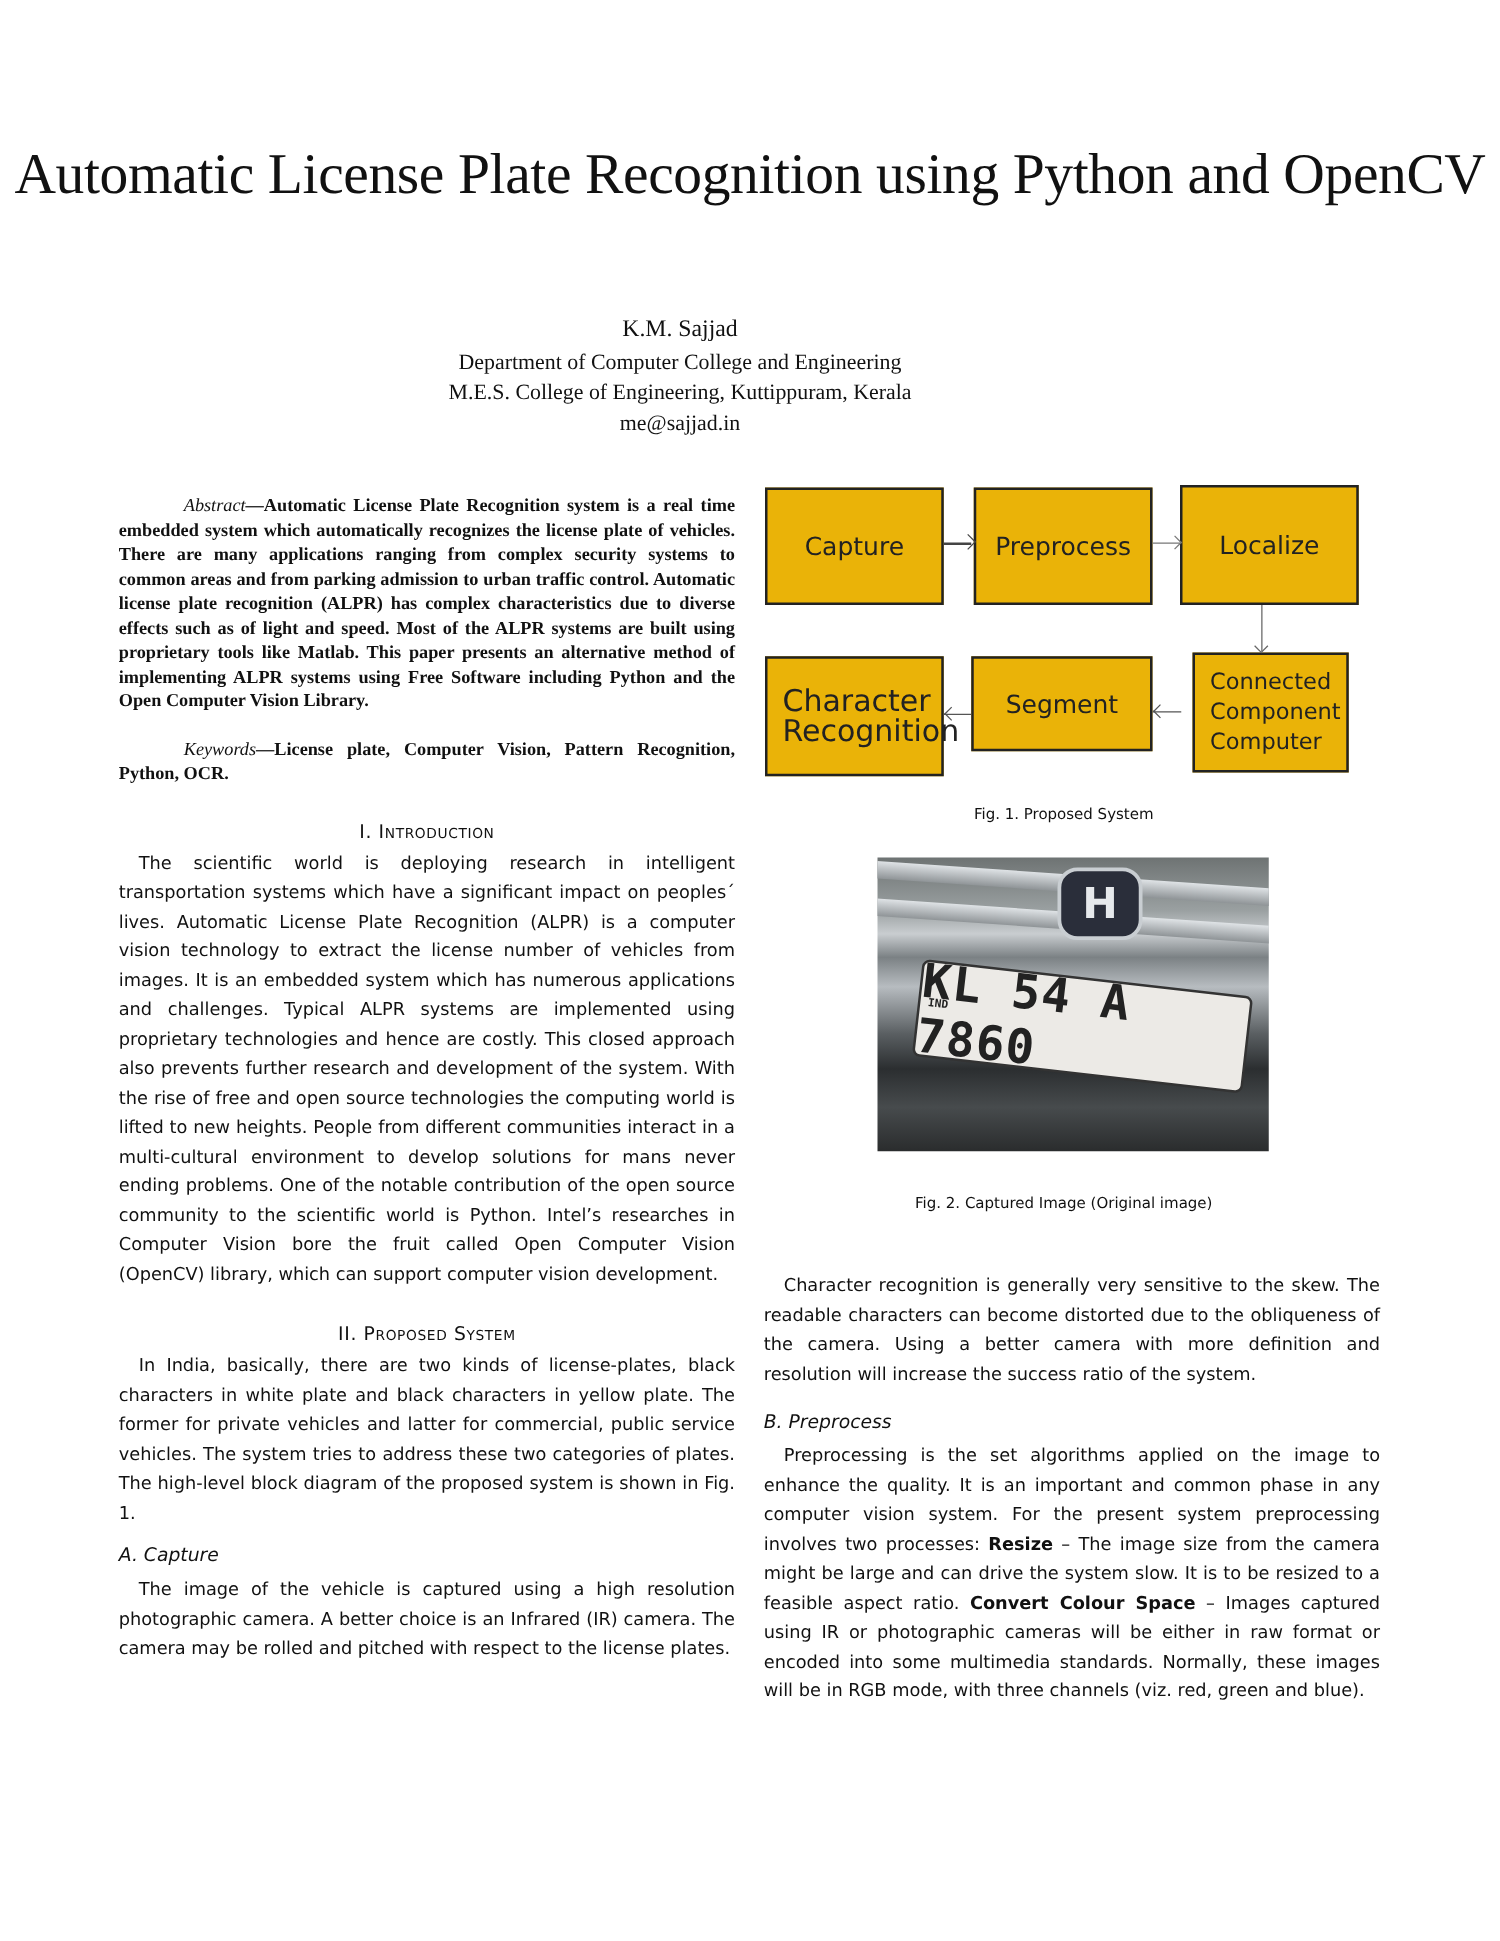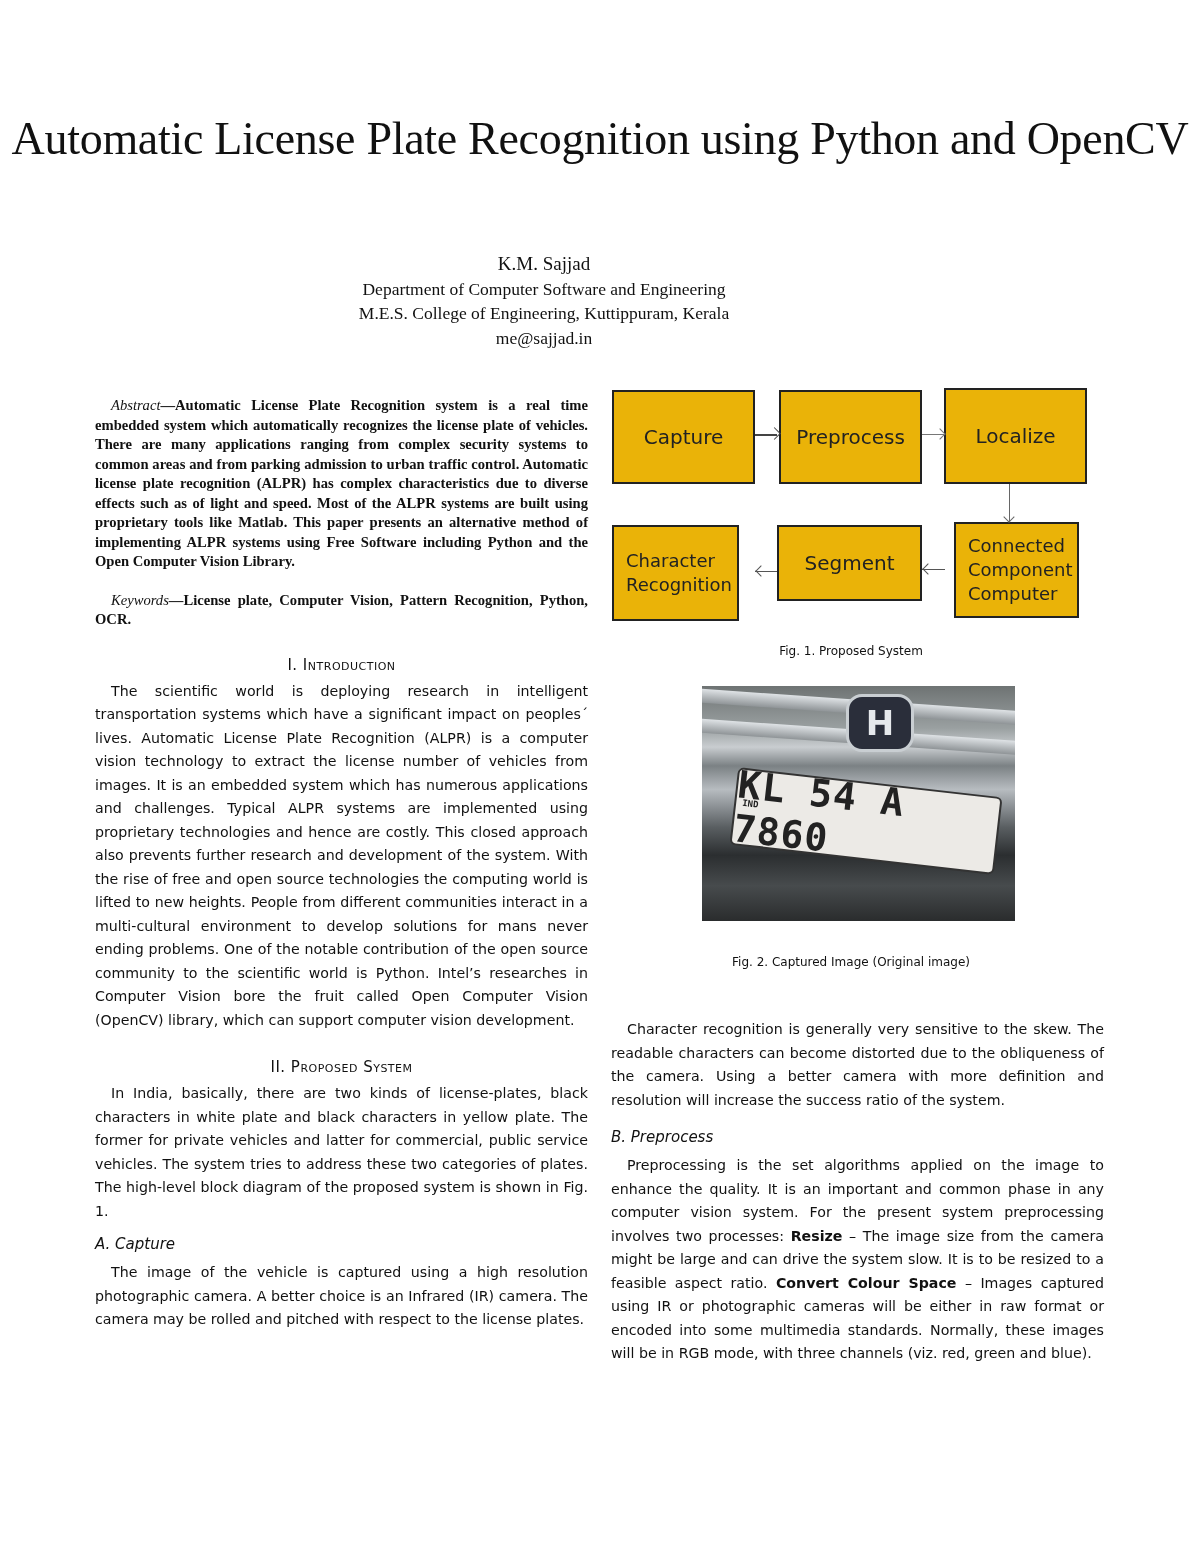--- a/index.html
+++ b/index.html
@@ -9,21 +9,21 @@
     font-family:"Liberation Serif",serif; font-size:46px; line-height:54px; font-weight:normal; margin:0; letter-spacing:-0.3px;}
   #authors { position:absolute; left:0; top:252px; width:1088px; text-align:center;
     font-family:"Liberation Serif",serif; font-size:17.5px; line-height:24.5px; }
   #authors .name { font-size:19px; }
 
   .col { position:absolute; font-family:"Liberation Serif",serif; font-size:15.6px; line-height:23.5px; text-align:justify; }
   #left { left:95px; top:396px; width:493px; }
   #right { left:611px; top:1018px; width:493px; }
 
   .abstract { font-weight:bold; font-size:14.6px; line-height:19.5px; text-indent:16px; margin:0 0 19px 0; }
-  .abstract .lbl { font-style:italic; font-weight:normal; }
+  .abstract .lbl { font-style:italic; font-weight:normal;margin-left:36px; }
   p.body { margin:0; text-indent:16px; font-family:"DejaVu Sans","Liberation Sans",sans-serif; font-size:14.2px; line-height:23.5px; }
   h2.sec { margin:24px 0 4px 0; text-align:center; font-weight:normal; font-size:15px; letter-spacing:0.5px; font-family:"DejaVu Sans",sans-serif; font-variant:small-caps; line-height:22px;}
   h3.sub { margin:10px 0 6px 0; font-weight:normal; font-style:italic; font-size:15px; font-family:"DejaVu Sans",sans-serif; line-height:22px;}
   b.kw { font-weight:bold; }
 
   #fig1 { position:absolute; left:612px; top:388px; width:478px; height:236px; }
   .box { position:absolute; border:2.5px solid #222; background:#eab308; display:flex; align-items:center;
     font-family:"DejaVu Sans",sans-serif; font-size:20px; color:#222; box-sizing:border-box; }
   .box.c { justify-content:center; }
   .box.l { padding-left:12px; line-height:24px; }
@@ -40,21 +40,21 @@
   .logo { position:absolute; left:144px; top:8px; width:62px; height:52px; border:3px solid #c9ced2; border-radius:16px;
     background:#2a2e3a; display:flex; align-items:center; justify-content:center; color:#e6e9ec; font-family:"DejaVu Sans",sans-serif; font-weight:bold; font-size:34px; }
 </style>
 </head>
 <body>
 
 <h1 id="title">Automatic License Plate Recognition using Python and OpenCV</h1>
 
 <div id="authors">
   <div class="name">K.M. Sajjad</div>
-  <div>Department of Computer Software and Engineering</div>
+  <div>Department of Computer College and Engineering</div>
   <div>M.E.S. College of Engineering, Kuttippuram, Kerala</div>
   <div>me@sajjad.in</div>
 </div>
 
 <div id="left" class="col">
   <p class="abstract"><span class="lbl">Abstract</span><span>—Automatic License Plate Recognition system is a real time embedded system which automatically recognizes the license plate of vehicles. There are many applications ranging from complex security systems to common areas and from parking admission to urban traffic control. Automatic license plate recognition (ALPR) has complex characteristics due to diverse effects such as of light and speed. Most of the ALPR systems are built using proprietary tools like Matlab. This paper presents an alternative method of implementing ALPR systems using Free Software including Python and the Open Computer Vision Library.</span></p>
   <p class="abstract" style="margin-bottom:14px"><span class="lbl">Keywords</span><span>—License plate, Computer Vision, Pattern Recognition, Python, OCR.</span></p>
 
   <h2 class="sec">I. Introduction</h2>
   <p class="body">The scientific world is deploying research in intelligent transportation systems which have a significant impact on peoples´ lives. Automatic License Plate Recognition (ALPR) is a computer vision technology to extract the license number of vehicles from images. It is an embedded system which has numerous applications and challenges. Typical ALPR systems are implemented using proprietary technologies and hence are costly. This closed approach also prevents further research and development of the system. With the rise of free and open source technologies the computing world is lifted to new heights. People from different communities interact in a multi-cultural environment to develop solutions for mans never ending problems. One of the notable contribution of the open source community to the scientific world is Python. Intel’s researches in Computer Vision bore the fruit called Open Computer Vision (OpenCV) library, which can support computer vision development.</p>
@@ -64,21 +64,21 @@
 
   <h3 class="sub">A. Capture</h3>
   <p class="body">The image of the vehicle is captured using a high resolution photographic camera. A better choice is an Infrared (IR) camera. The camera may be rolled and pitched with respect to the license plates.</p>
 </div>
 
 <div id="fig1">
   <div class="box c" style="left:0;top:2px;width:143px;height:94px;">Capture</div>
   <div class="box c" style="left:167px;top:2px;width:143px;height:94px;">Preprocess</div>
   <div class="box c" style="left:332px;top:0;width:143px;height:96px;">Localize</div>
 
-  <div class="box l" style="left:0;top:137px;width:127px;height:96px;font-size:18px;">
+  <div class="box l" style="left:0;top:137px;width:143px;height:96px;font-size:24px;">
     <div>
       <div>Character</div>
       <div>Recognition</div>
     </div>
   </div>
   <div class="box c" style="left:165px;top:137px;width:145px;height:76px;">Segment</div>
   <div class="box l" style="left:342px;top:134px;width:125px;height:96px;font-size:18px;">
     <div>
       <div>Connected</div>
       <div>Component</div>

